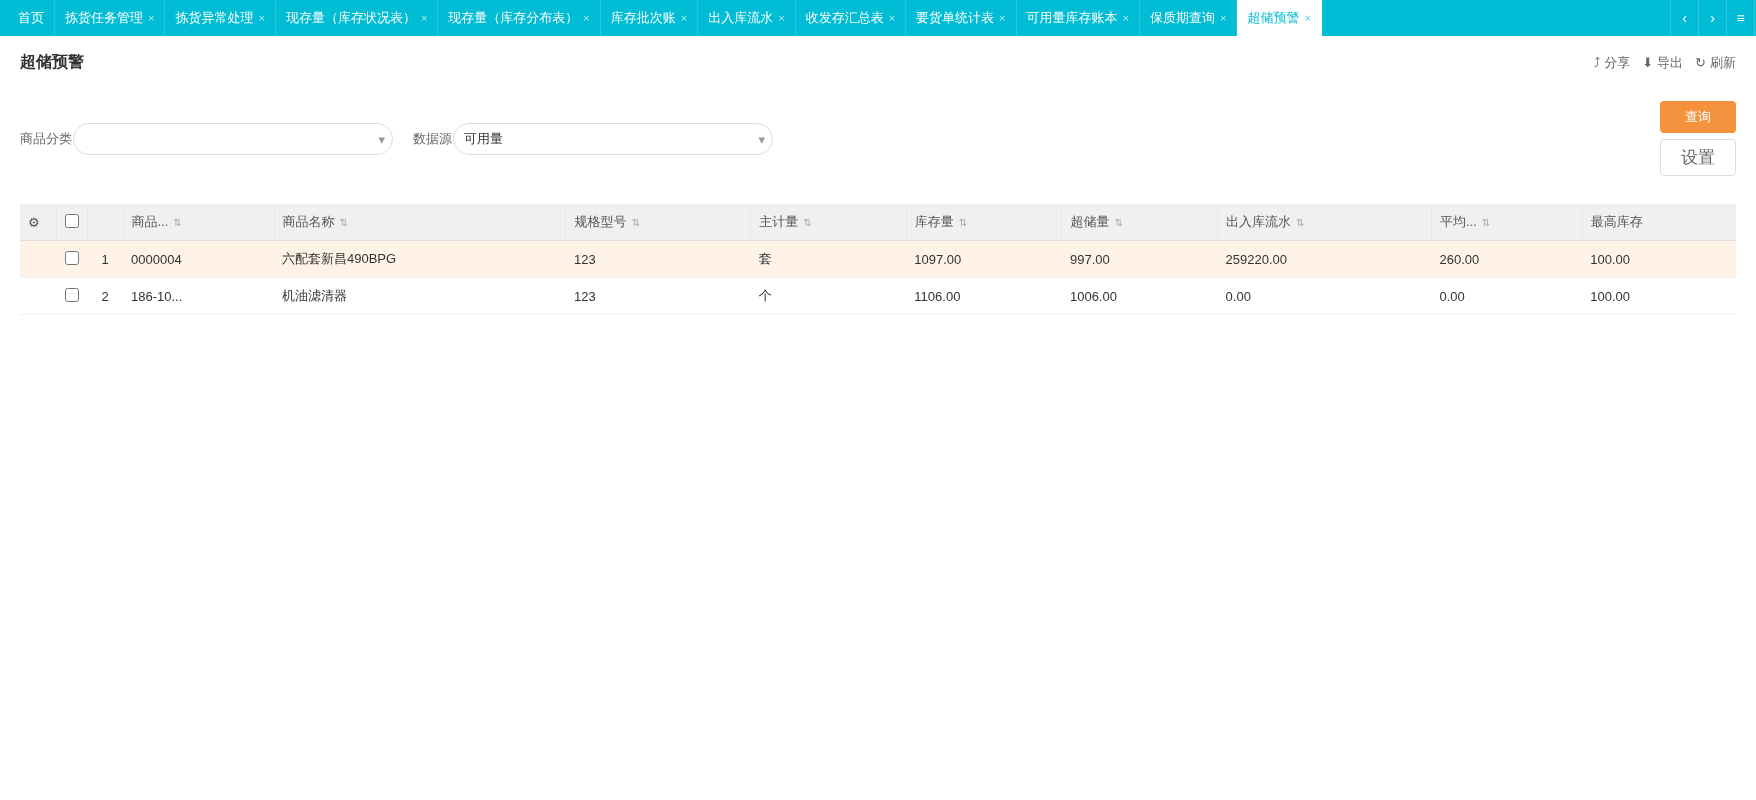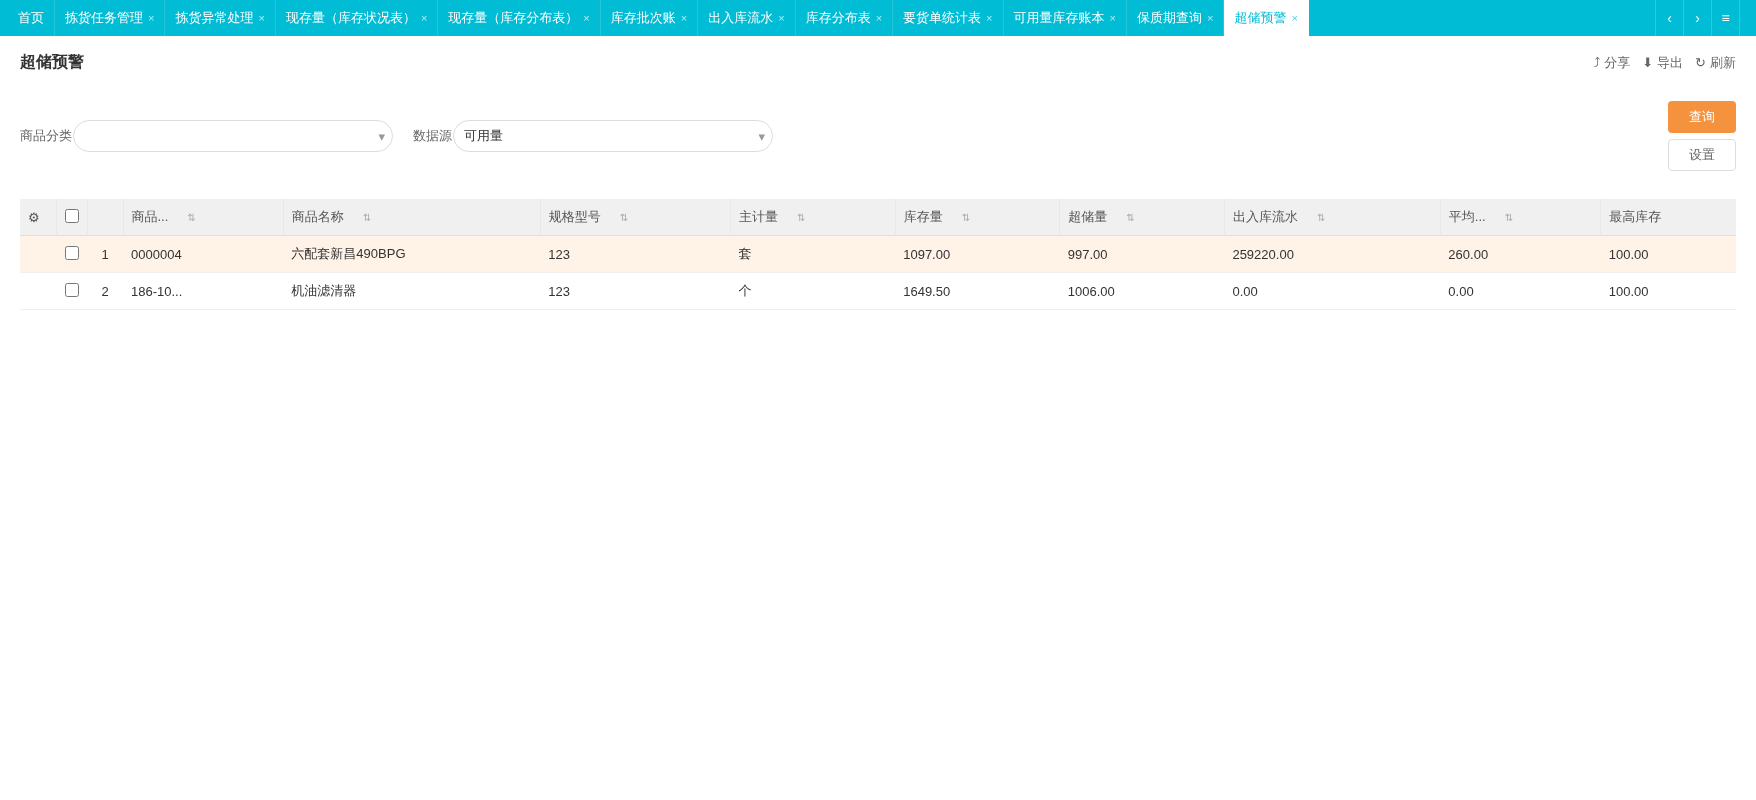--- a/index.html
+++ b/index.html
@@ -4,21 +4,21 @@
   <style>
     * { box-sizing: border-box; margin: 0; padding: 0; }
     body { font-family: "Microsoft YaHei", "PingFang SC", sans-serif; font-size: 13px; background: #f5f5f5; color: #333; }
 
     
     .top-nav {
       background: #00bcd4;
       display: flex;
       align-items: center;
       height: 36px;
-      padding: 0 16px 0 8px;
+      padding: 0 1px 0 8px;
       overflow: hidden;
     }
     .top-nav-item {
       display: flex;
       align-items: center;
       padding: 0 10px;
       height: 36px;
       color: #fff;
       font-size: 13px;
       white-space: nowrap;
@@ -140,21 +140,21 @@
       font-size: 13px;
       cursor: pointer;
       white-space: nowrap;
     }
     .btn-settings {
       background: #fff;
       color: #666;
       border: 1px solid #ddd;
       border-radius: 4px;
       padding: 6px 20px;
-      font-size: 13px;
+      font-size: 17px;
       cursor: pointer;
       white-space: nowrap;
     }
 
     .filter-buttons {
       display: flex;
       flex-direction: column;
       gap: 6px;
       margin-left: auto;
     }
@@ -189,21 +189,21 @@
       white-space: nowrap;
     }
     .sort-icon {
       font-size: 10px;
       color: #aaa;
       margin-left: 3px;
     }
     .th-inner {
       display: flex;
       align-items: center;
-      gap: 16px;
+      gap: 2px;
     }
     .row-num {
       color: #999;
       text-align: center;
     }
     .gear-col {
       width: 36px;
       text-align: center;
     }
     .checkbox-col {
@@ -241,21 +241,21 @@
   </div>
   <div class="top-nav-item">
     <span>库存批次账</span>
     <span class="close-btn">×</span>
   </div>
   <div class="top-nav-item">
     <span>出入库流水</span>
     <span class="close-btn">×</span>
   </div>
   <div class="top-nav-item">
-    <span>库存分布表</span>
+    <span>收发存汇总表</span>
     <span class="close-btn">×</span>
   </div>
   <div class="top-nav-item">
     <span>要货单统计表</span>
     <span class="close-btn">×</span>
   </div>
   <div class="top-nav-item">
     <span>可用量库存账本</span>
     <span class="close-btn">×</span>
   </div>
@@ -404,21 +404,21 @@
         <tr>
       <td class="gear-col"></td>
       <td class="checkbox-col">
         <input type="checkbox" style="">
       </td>
       <td class="row-num">2</td>
       <td>186-10...</td>
       <td>机油滤清器</td>
       <td>123</td>
       <td>个</td>
-      <td>1649.50</td>
+      <td>1106.00</td>
       <td>1006.00</td>
       <td>0.00</td>
       <td>0.00</td>
       <td>100.00</td>
     </tr>
       </tbody>
   </table>
 </div>
 
 </body></html>

